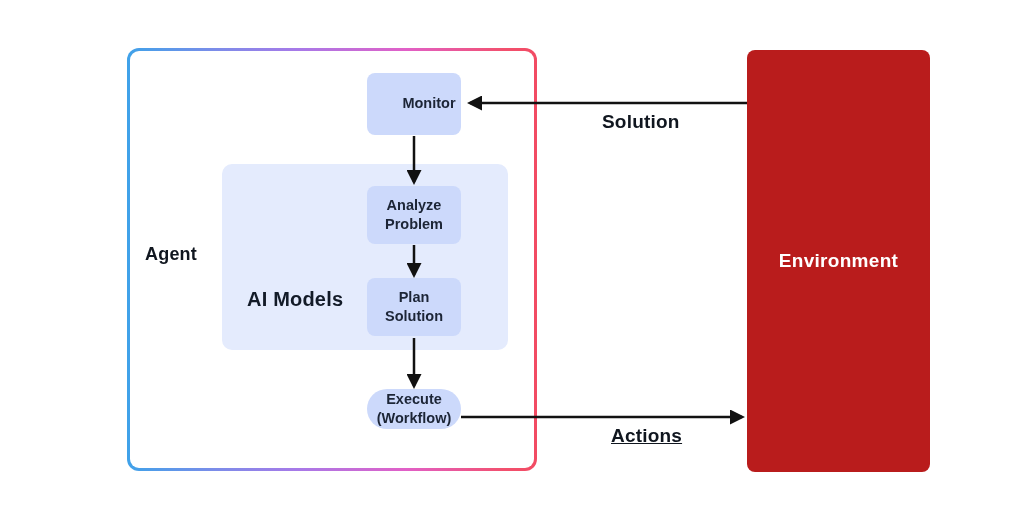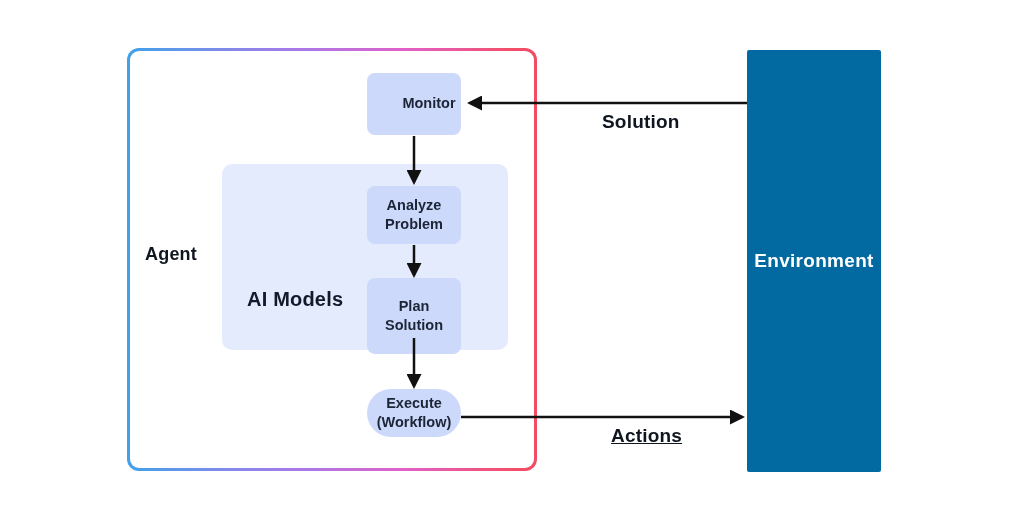--- a/index.html
+++ b/index.html
@@ -36,27 +36,27 @@
   
   .node {
     position: absolute; left: 367px; width: 94px;
     background: #ccd9fb; border-radius: 8px;
     display: flex; align-items: center; justify-content: center; text-align: center;
     font-size: 14.5px; font-weight: bold; color: #1c2536; line-height: 1.32;
     padding: 4px 6px;
   }
   .node-monitor  { top: 73px;  height: 62px; padding-left: 36px; }
   .node-analyze  { top: 186px; height: 58px; }
-  .node-plan     { top: 278px; height: 76px; text-align: center; }
-  .node-execute  { top: 389px; height: 48px; border-radius: 25px; }
+  .node-plan     { top: 278px; height: 58px; text-align: center; }
+  .node-execute  { top: 389px; height: 40px; border-radius: 25px; }
 
   
   .environment-box {
-    position: absolute; left: 747px; top: 50px; width: 134px; height: 422px;
-    background: #0369a1; border-radius: 2px;
+    position: absolute; left: 747px; top: 50px; width: 183px; height: 422px;
+    background: #b91c1c; border-radius: 8px;
     display: flex; align-items: center; justify-content: center;
     font-size: 19px; font-weight: bold; color: #ffffff; letter-spacing: 0.3px;
   }
 
   
   .arrows { position: absolute; left: 0; top: 0; width: 1024px; height: 509px; pointer-events: none; }
 
   
   .edge-label { position: absolute; font-weight: bold; color: #10161f; letter-spacing: 0.2px; }
   .label-percepts { left: 602px; top: 111px; font-size: 19px; }

